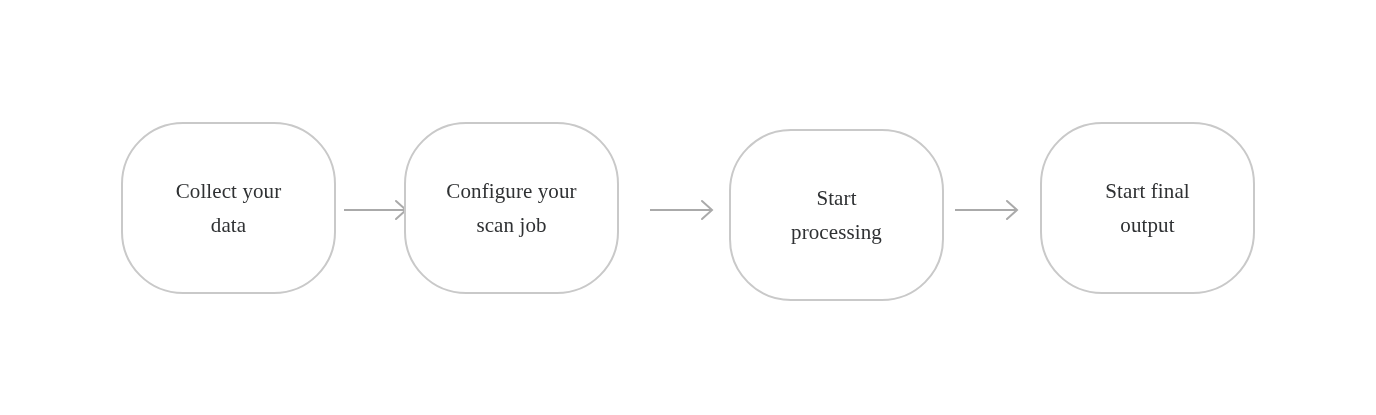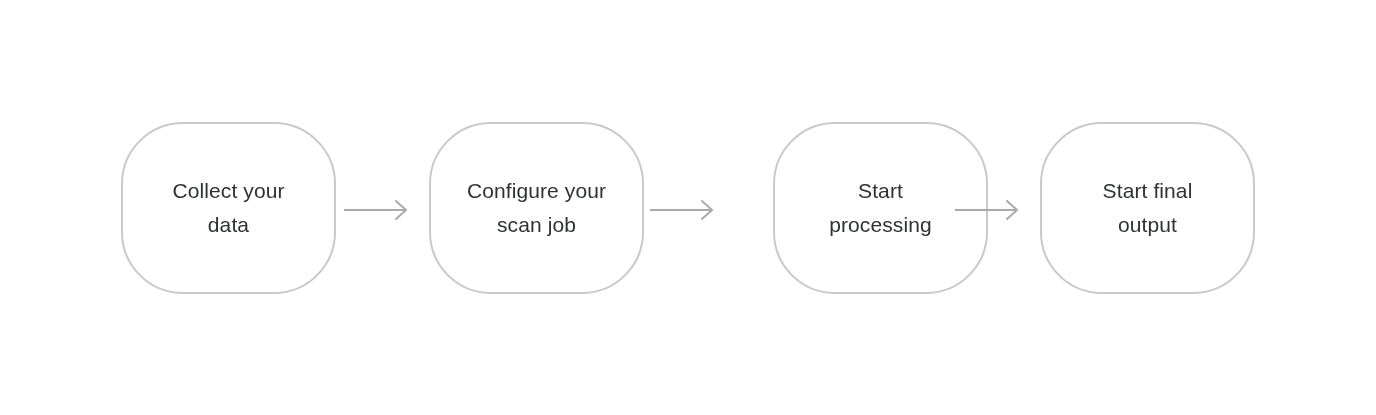--- a/index.html
+++ b/index.html
@@ -21,20 +21,21 @@
     height: 415px;
     background: #ffffff;
   }
 
   .flow-row {
     position: absolute;
     left: 0;
     top: 0;
     width: 1376px;
     height: 415px;
+    font-family: Liberation Serif, serif;
   }
 
   
   .node {
     position: absolute;
     top: 122px;
     width: 215px;
     height: 172px;
     box-sizing: border-box;
     border: 2px solid #c9c9c9;
@@ -51,22 +52,22 @@
     font-size: 21px;
     line-height: 34px;
     color: #2f3133;
     letter-spacing: 0.1px;
     white-space: pre-line;
     padding: 0 18px;
     font-weight: 400;
   }
 
   #node-0 { left: 121px; }
-  #node-1 { left: 429px; }
-  #node-2 { left: 773px; }
+  #node-1 { left: 404px; }
+  #node-2 { left: 729px; margin-top: 7px; }
   #node-3 { left: 1040px; }
 
   
   .connector {
     position: absolute;
     top: 196px;
     height: 28px;
     width: 72px;
   }
 

